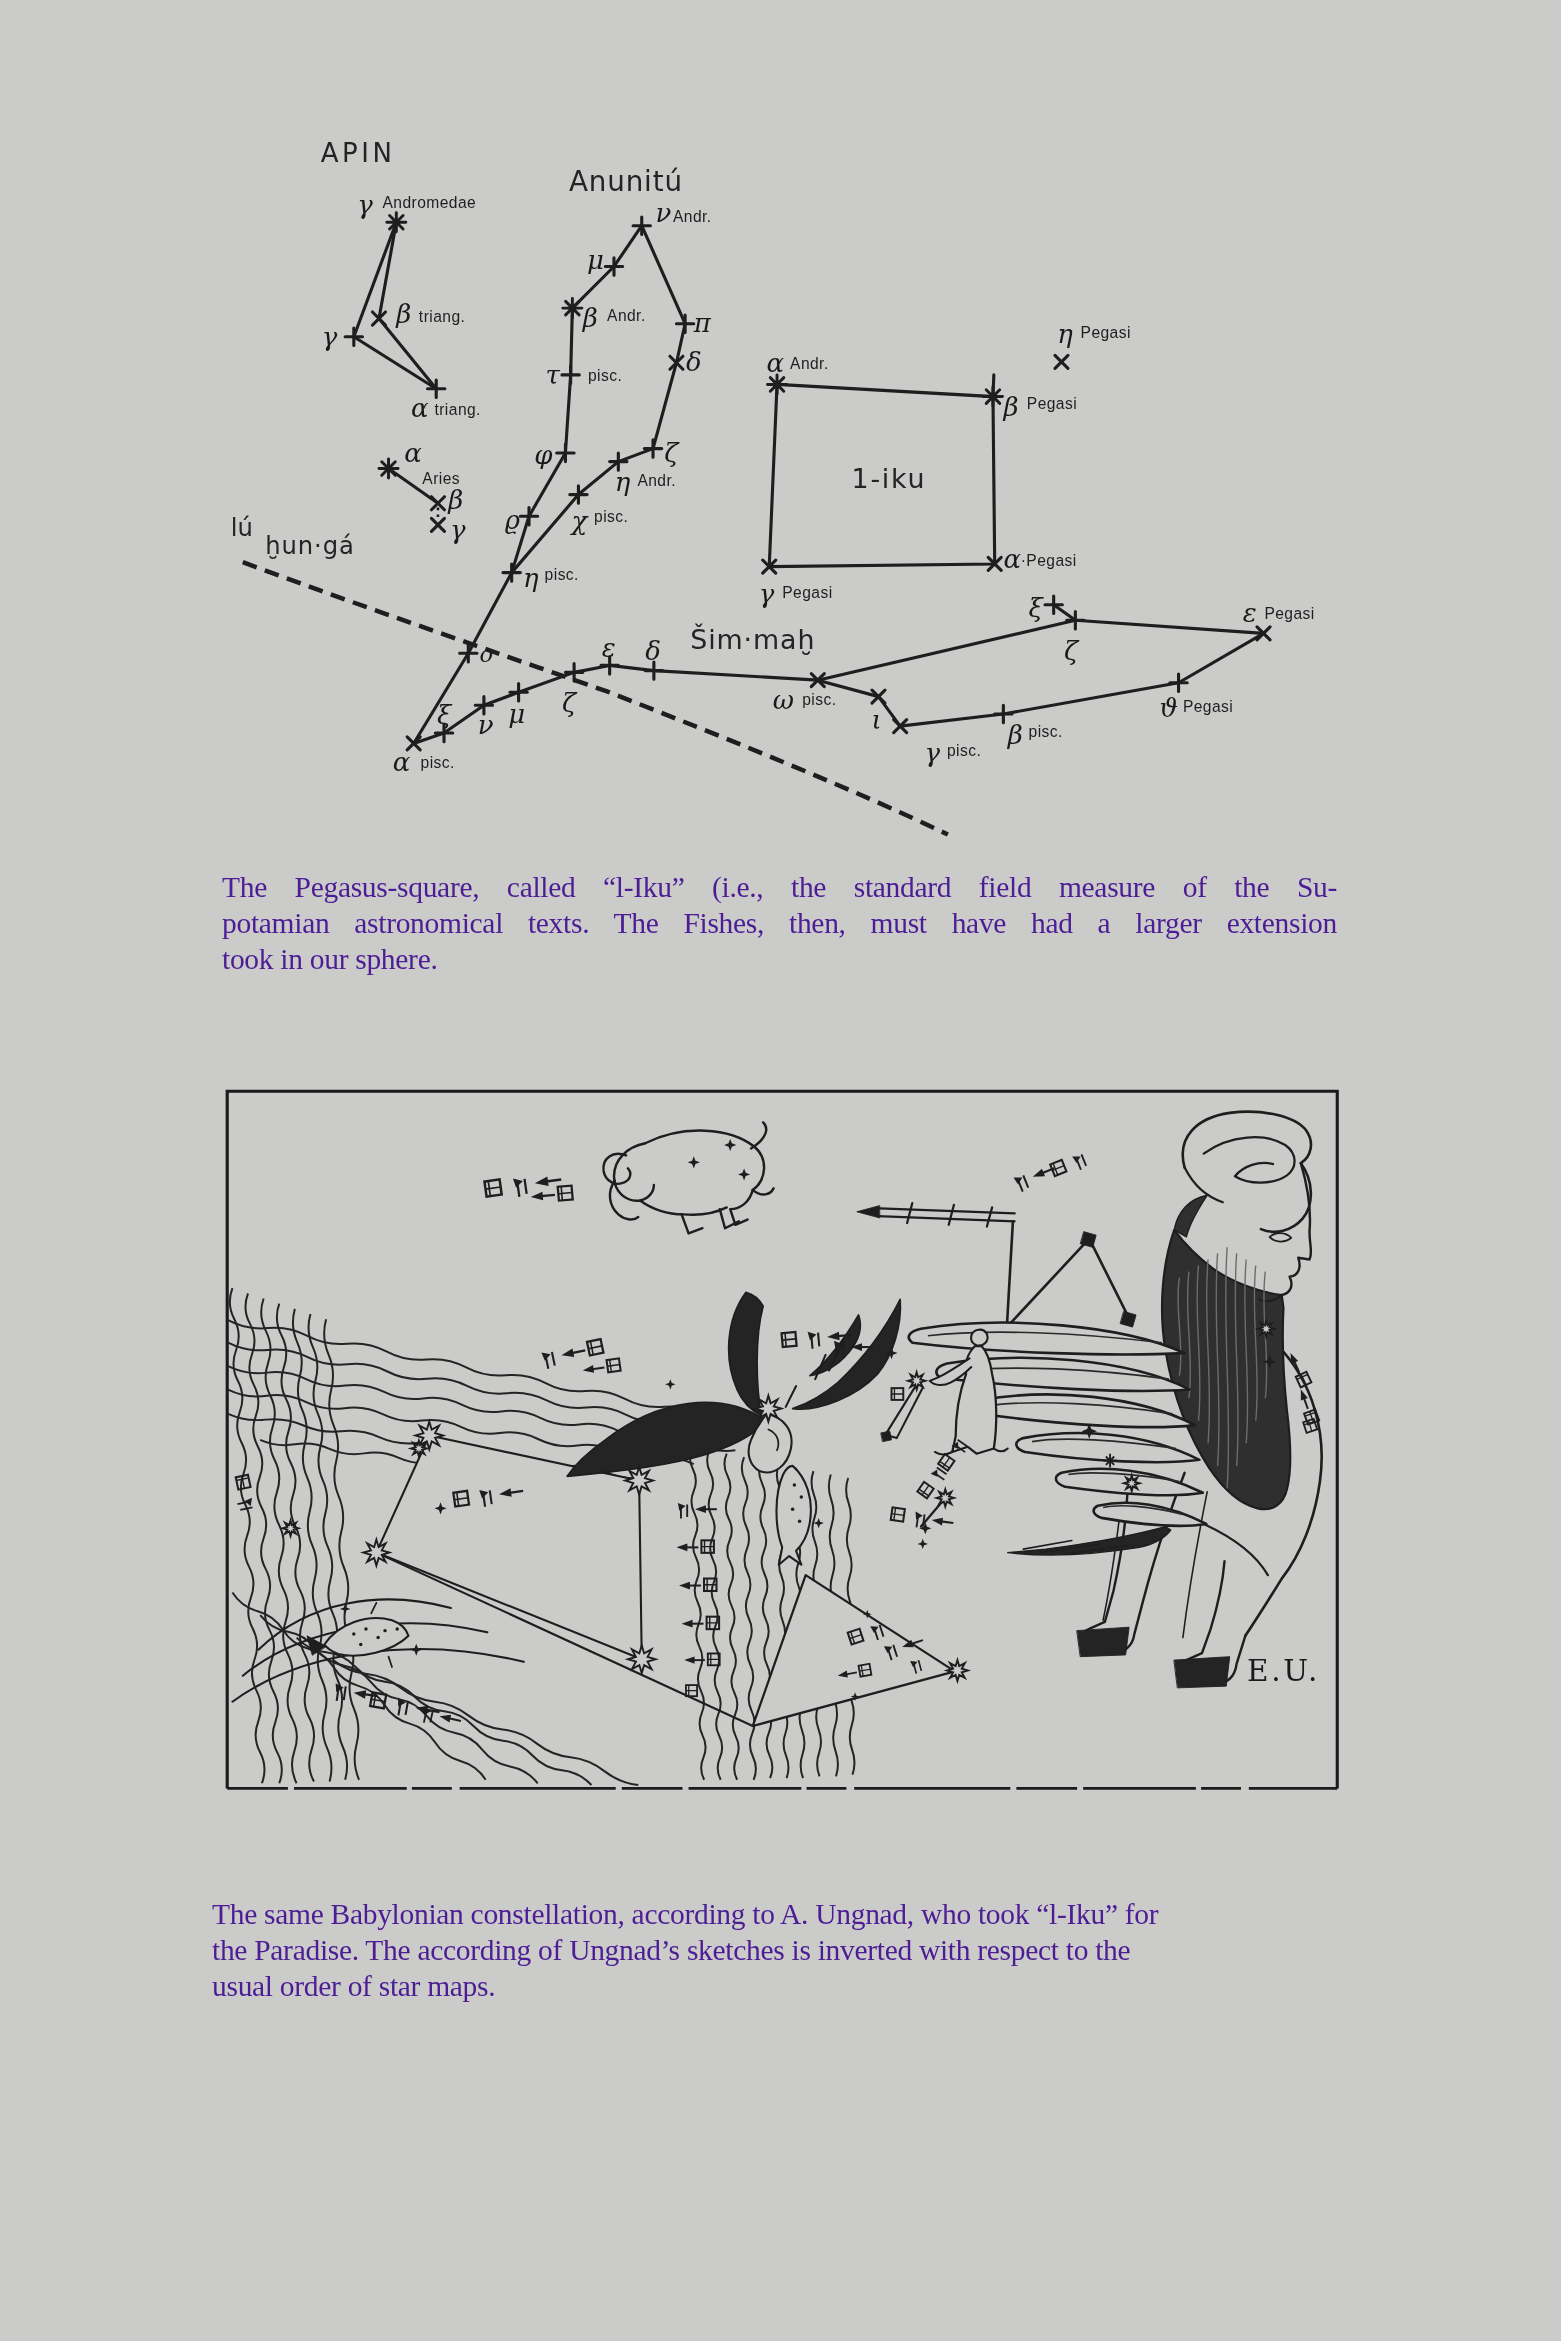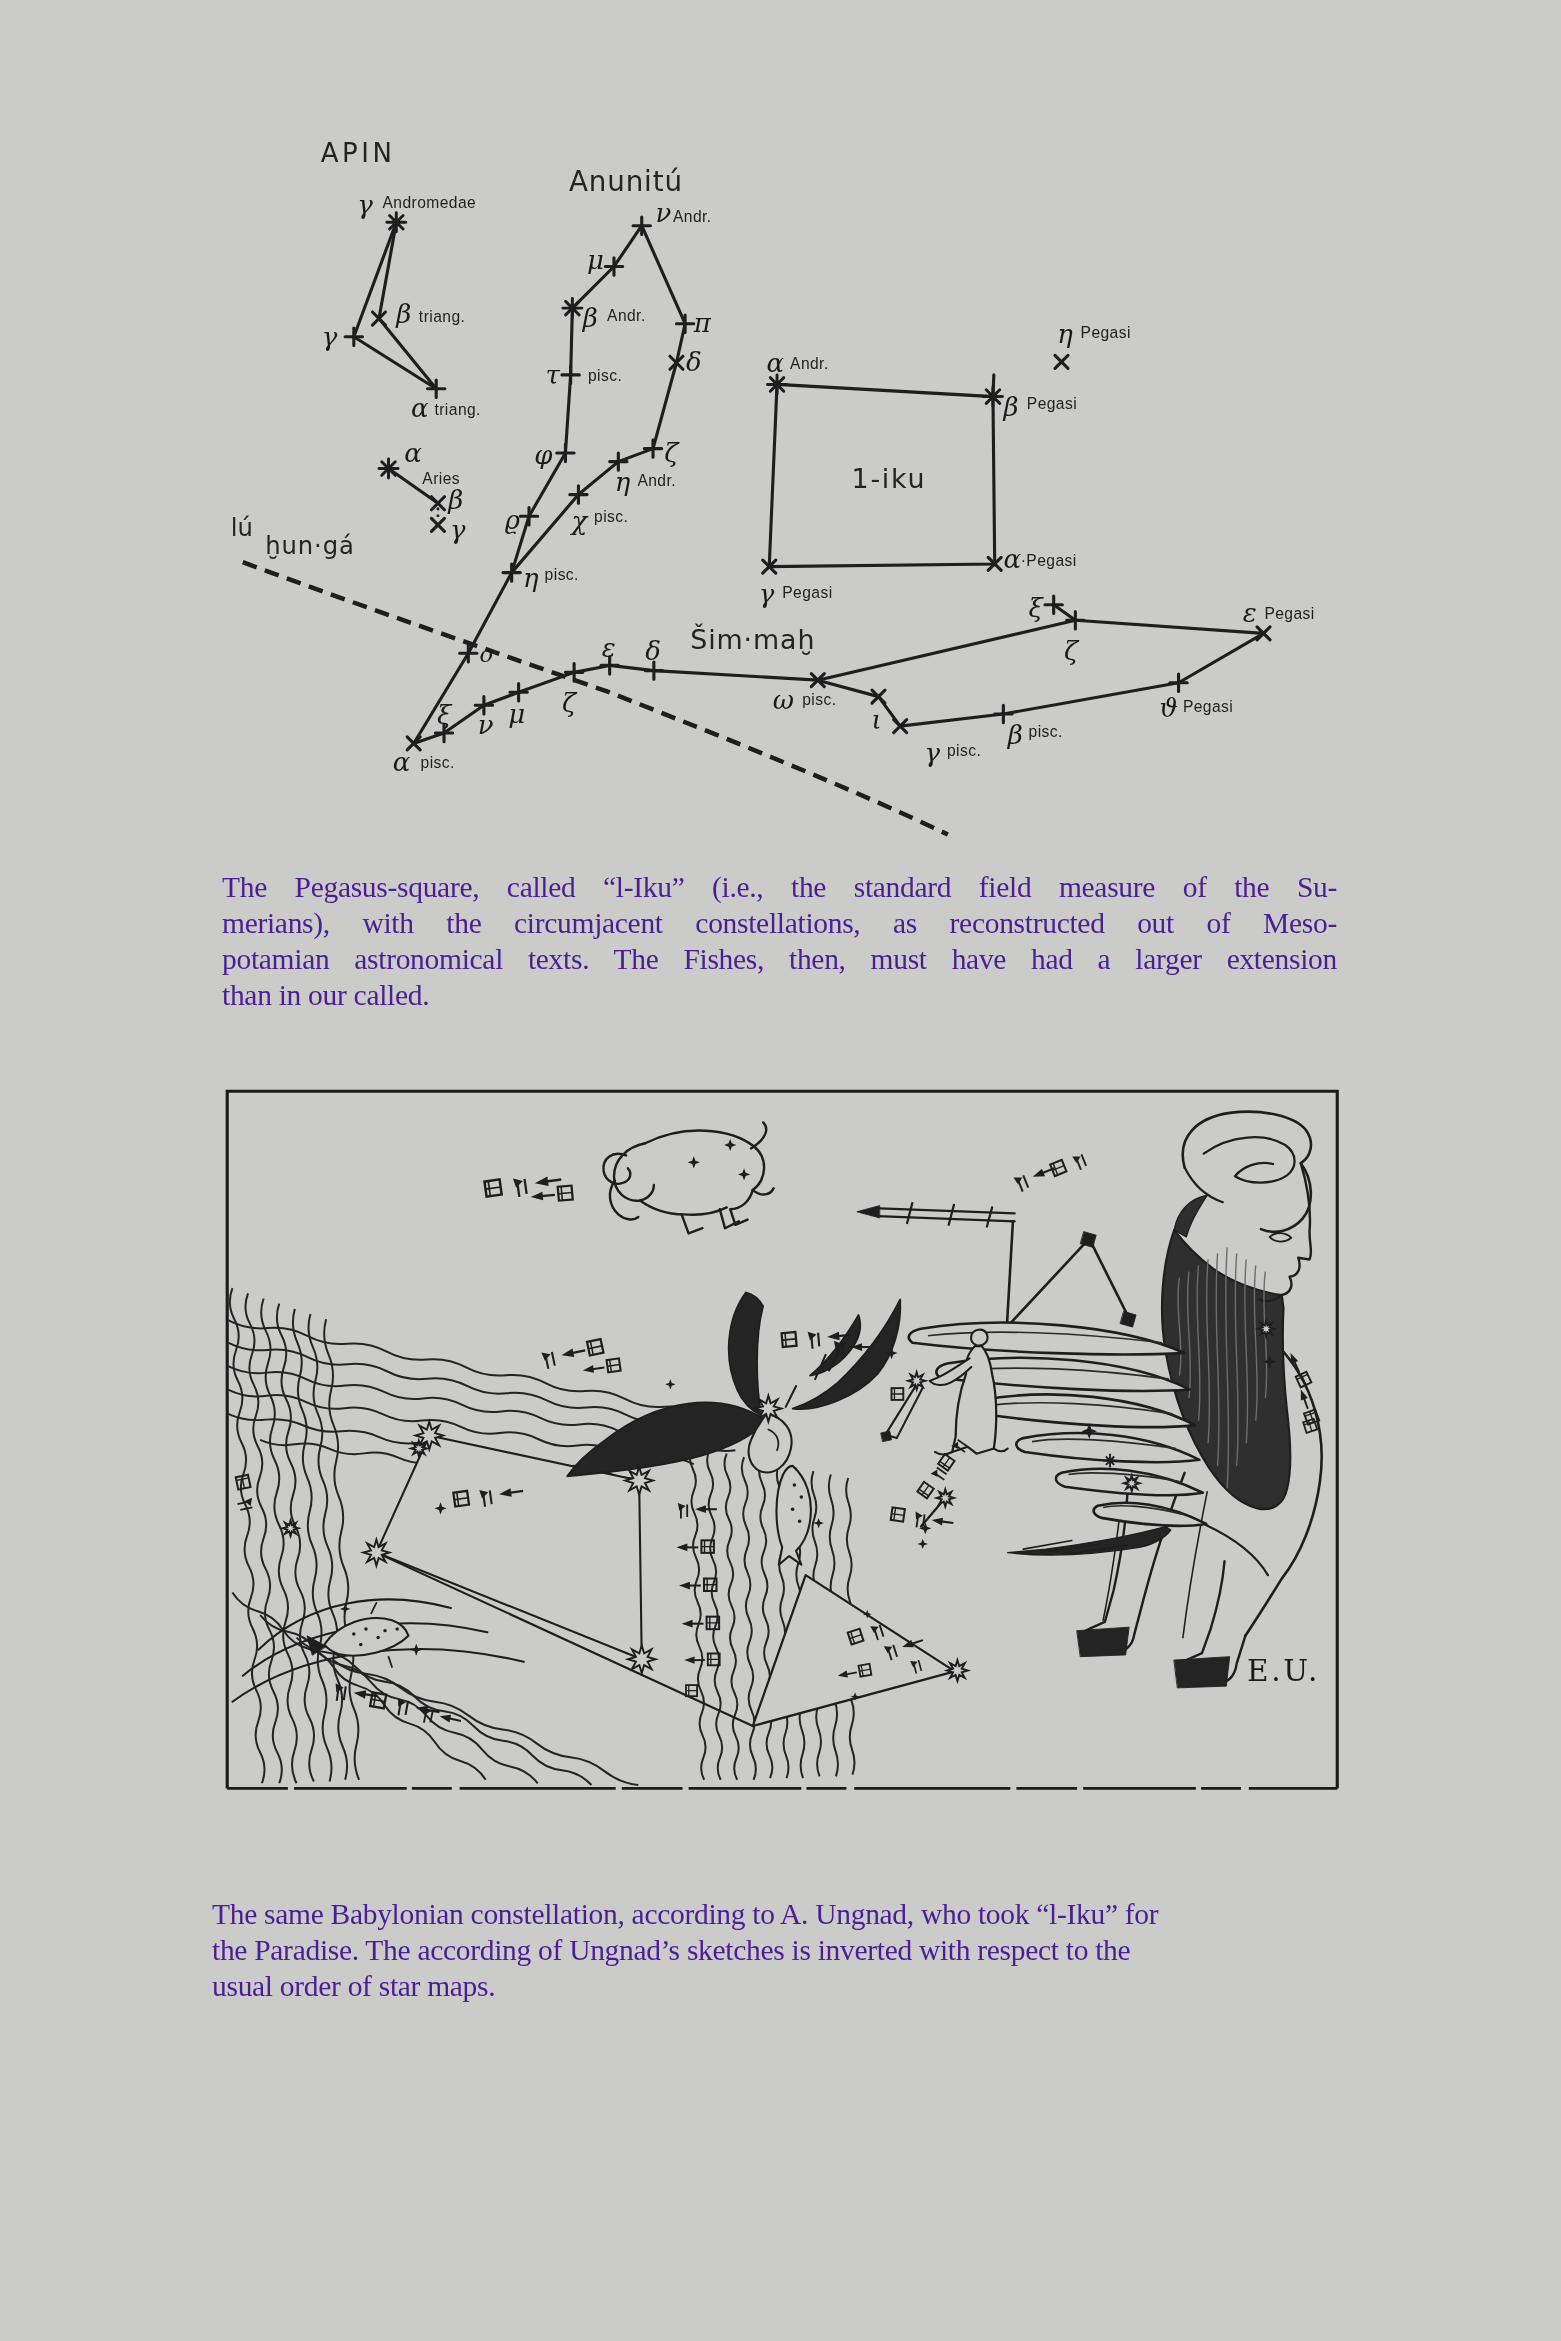--- a/index.html
+++ b/index.html
@@ -486,23 +486,22 @@
         <g transform="translate(1028,1608) rotate(0) scale(0.85)">
           <rect x="0" y="-9" width="16" height="16" fill="none" stroke="#1e1e1e" stroke-width="2.6"></rect>
           <path d="M4,-9 l0,16 M0,-1 l16,0" stroke="#1e1e1e" stroke-width="1.8" fill="none"></path>
         </g>
         <text x="1438" y="1938" fill="#1a1a1a" style="font:34px &quot;DejaVu Serif&quot;, serif; letter-spacing:3px;">E.U.</text>
       </g>
     </svg>
 
   <div class="cap" style="left:222px;top:869px;width:1115px;">
     <span class="cl jl">The Pegasus-square, called “l-Iku” (i.e., the standard field measure of the Su-</span>
-    <span class="cl jl">merians), with the circumjacent constellations, as reconstructed out of Meso-</span>
     <span class="cl jl">potamian astronomical texts. The Fishes, then, must have had a larger extension</span>
-    <span class="cl">than in our called.</span>
+    <span class="cl">took in our sphere.</span>
   </div>
 
   <div class="cap" style="left:212px;top:1896px;width:1102px;">
     <span class="cl">The same Babylonian constellation, according to A. Ungnad, who took “l-Iku” for</span>
     <span class="cl">the Paradise. The according of Ungnad’s sketches is inverted with respect to the</span>
     <span class="cl">usual order of star maps.</span>
   </div>
 </div>
 
 

